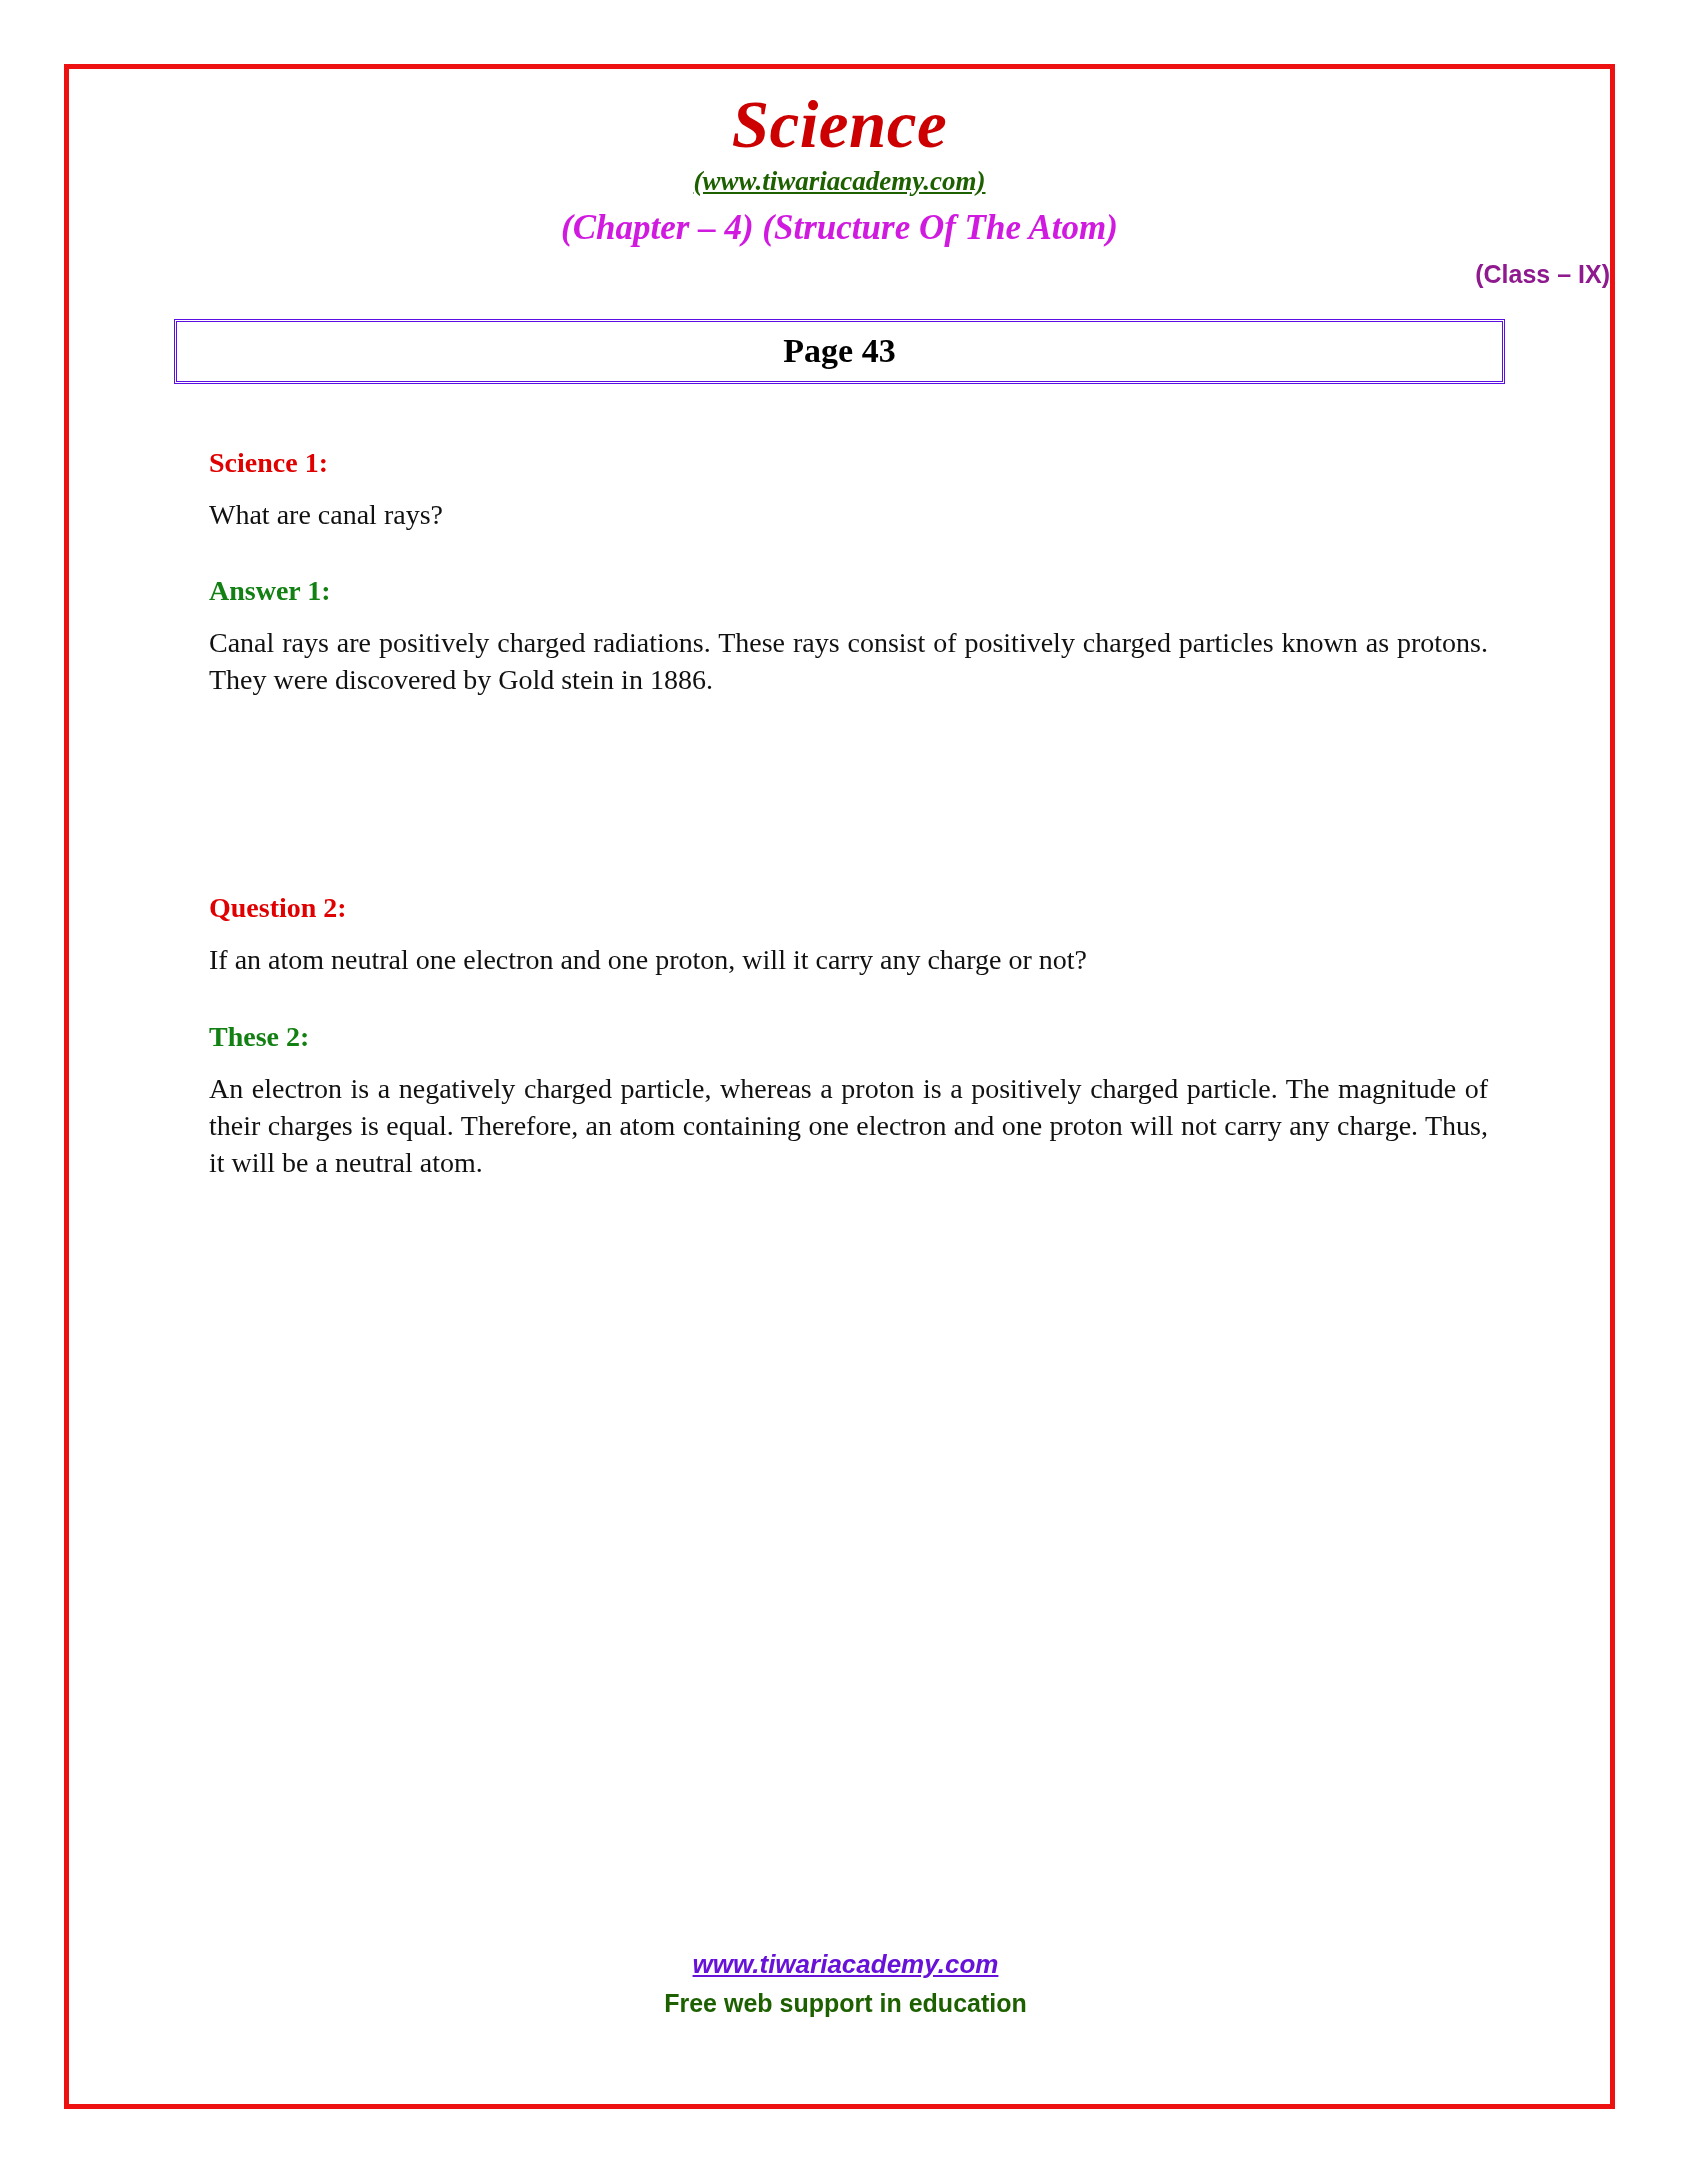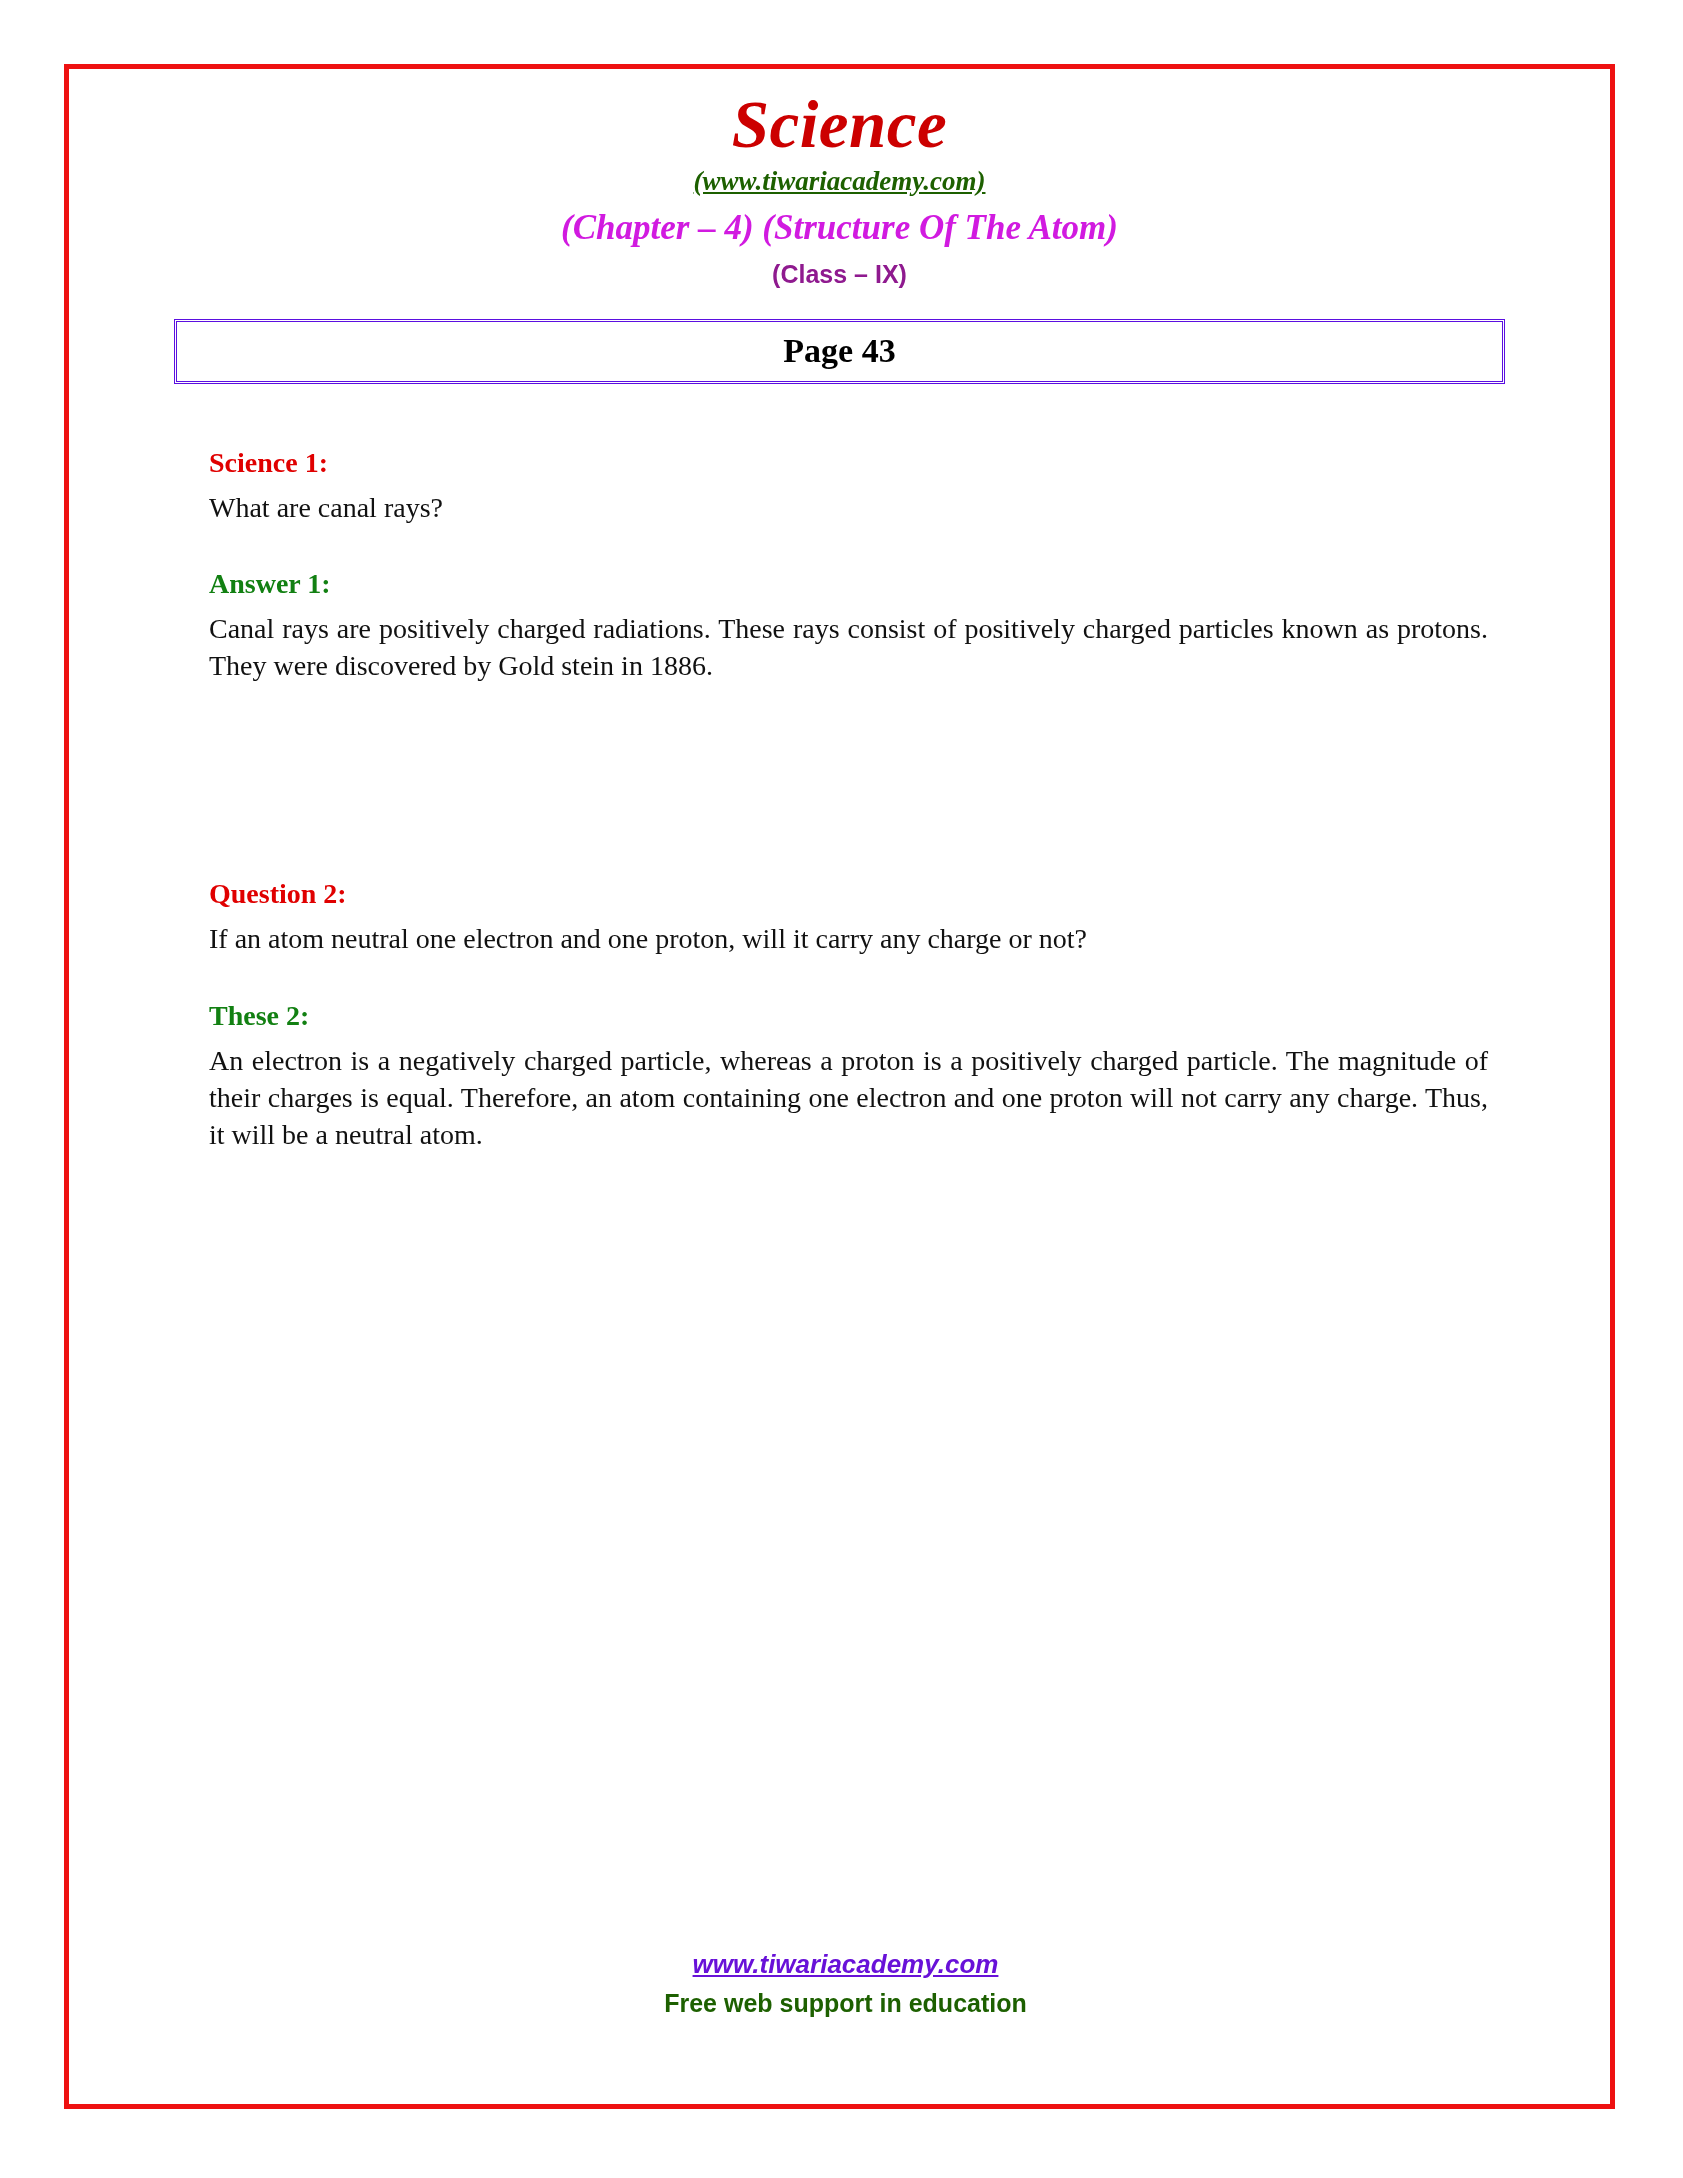--- a/index.html
+++ b/index.html
@@ -66,20 +66,21 @@
     margin-top: 9px;
     line-height: 1.2;
   }
   .class-line {
     font-family: "Liberation Sans", sans-serif;
     font-size: 25px;
     font-weight: bold;
     color: #8f1a8f;
     margin-top: 10px;
     line-height: 1.2;
+    text-align: right;
   }
 
   
   .page-box {
     margin: 30px auto 0 auto;
     width: 1331px;
     height: 65px;
     border: 3px double #5b0fe0;
     box-sizing: border-box;
     display: flex;
@@ -118,21 +119,21 @@
     font-weight: bold;
     color: #128012;
     line-height: 1.25;
   }
   .body-text {
     font-family: "Liberation Serif", serif;
     font-size: 28px;
     color: #111111;
     line-height: 1.33;
     text-align: justify;
-    margin-top: 9px;
+    margin-top: 16px;
     width: 1279px;
   }
   .body-text.nojustify { text-align: left; }
 
   
   .footer {
     position: absolute;
     left: 12px;
     right: 0;
     bottom: 85px;

